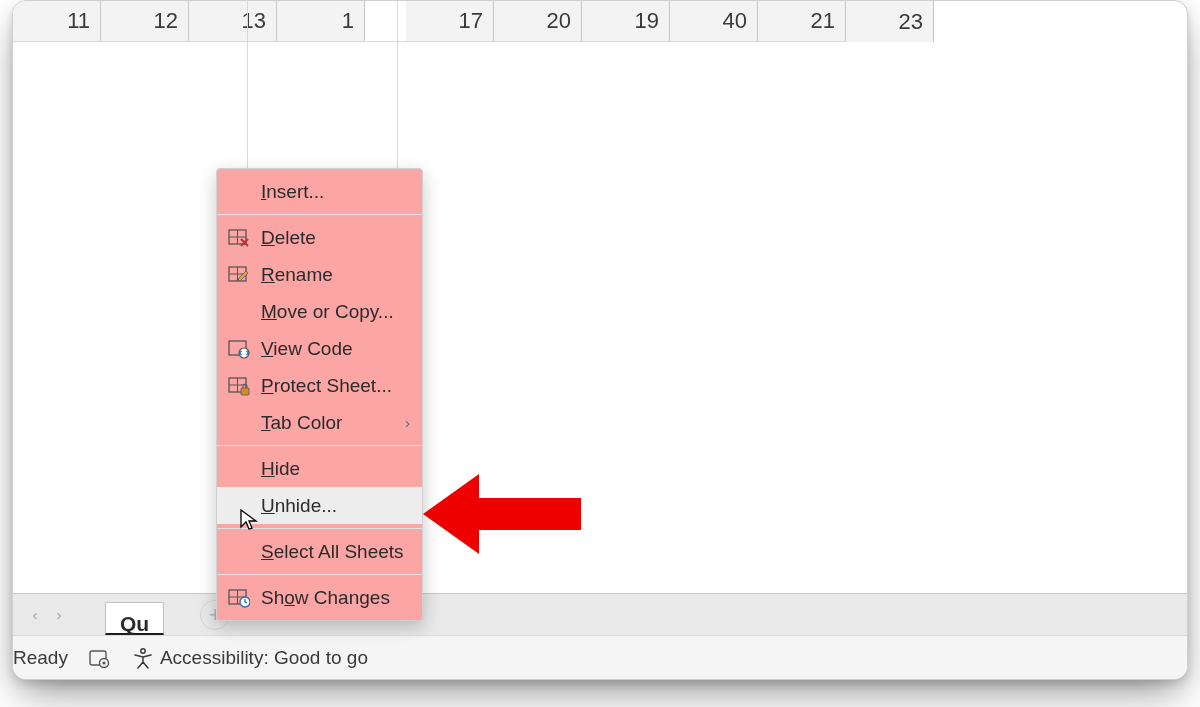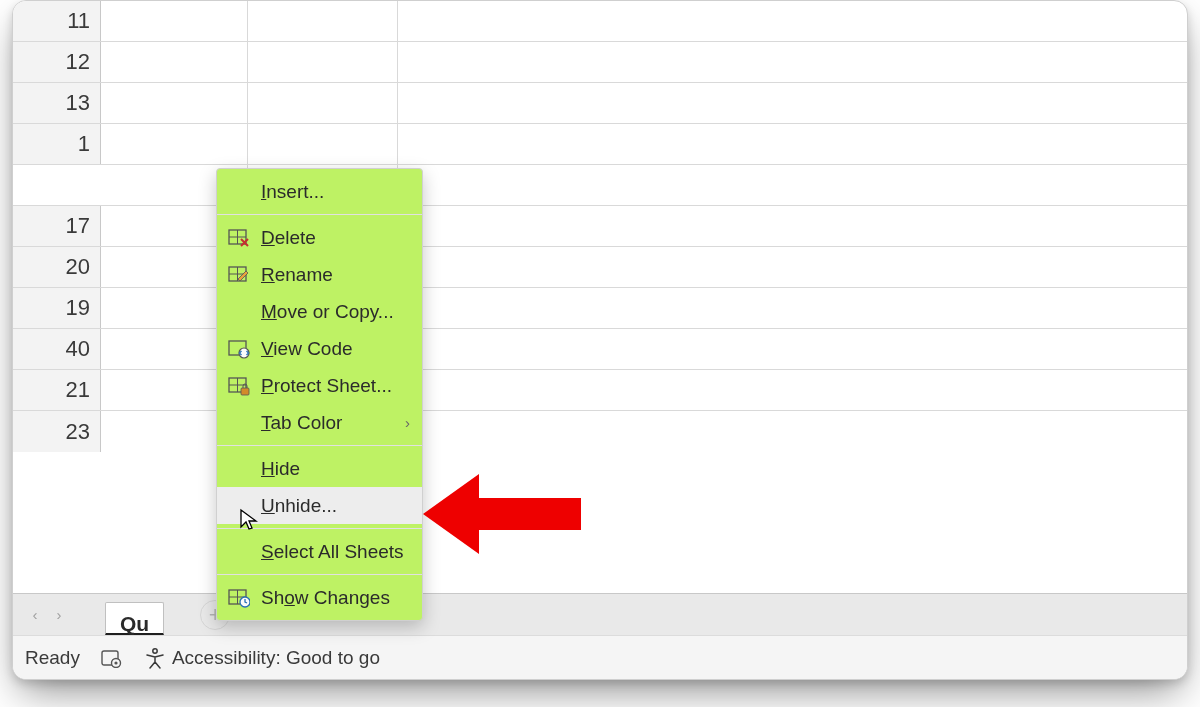--- a/index.html
+++ b/index.html
@@ -17,21 +17,20 @@
     overflow: hidden;
   }
 
   
   .grid {
     position: absolute;
     left: 0; top: 0; right: 0;
     bottom: 46px; 
     bottom: 0;
     display: flex;
-    flex-direction: column;
     padding-bottom: 86px; 
   }
   .row {
     display: flex;
     height: 41px;
     flex: 0 0 41px;
     border-bottom: 1px solid #d9d9d9;
     position: relative;
   }
   .row-header {
@@ -120,37 +119,37 @@
 
   
   .status-bar {
     position: absolute;
     left: 0; right: 0; bottom: 0;
     height: 44px;
     background: #f5f5f5;
     border-top: 1px solid #dcdcdc;
     display: flex;
     align-items: center;
-    padding-left: 12px;
+    padding-left: 0;
     gap: 20px;
     font-size: 19px;
     color: #3a3a3a;
   }
   .status-icon {
     display: flex; align-items: center; justify-content: center;
     width: 24px; height: 24px;
   }
 
   
   .context-menu {
     position: absolute;
     left: 203px;
     top: 167px;
     width: 207px;
-    background: #bef264;
+    background: #fca5a5;
     border: 1px solid #d0d0d0;
     border-radius: 4px;
     box-shadow: 0 6px 18px rgba(0,0,0,0.22);
     padding: 4px 0;
     font-size: 19px;
     color: #2b2b2b;
   }
   .menu-item {
     display: flex;
     align-items: center;

